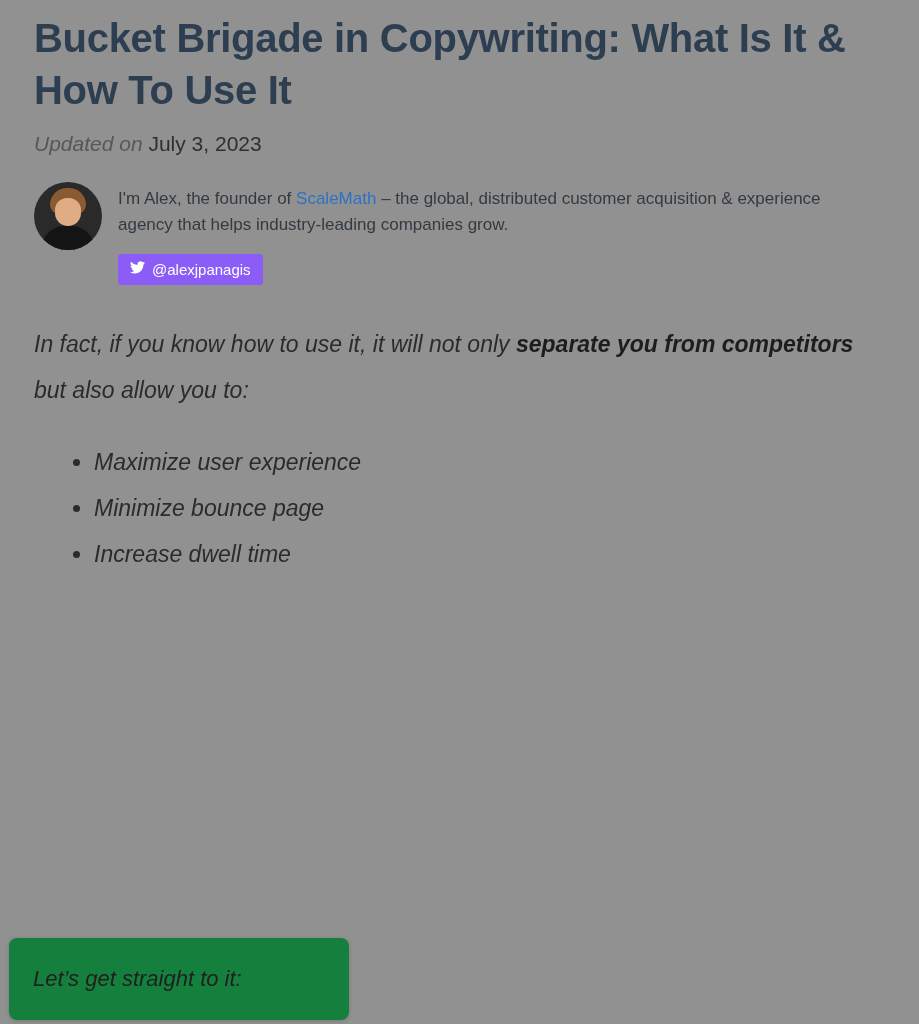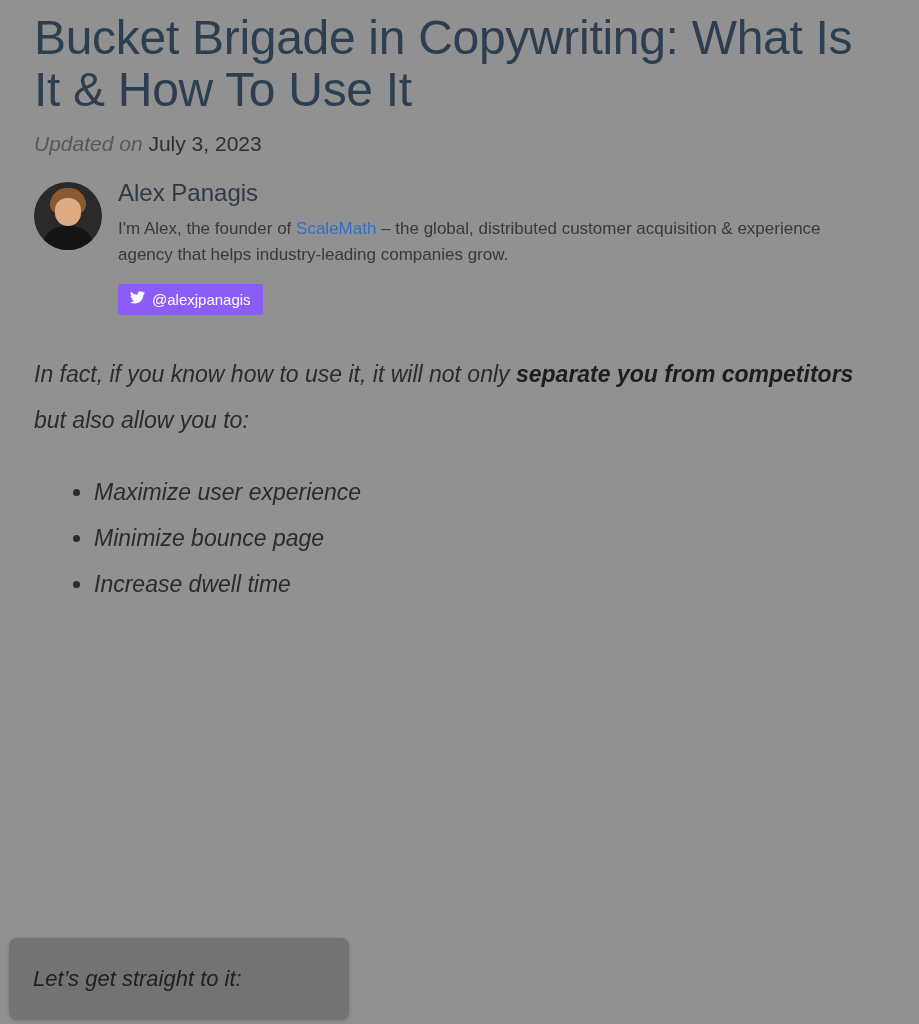--- a/index.html
+++ b/index.html
@@ -14,23 +14,23 @@
     overflow: hidden;
     position: relative;
   }
   .page {
     position: absolute;
     inset: 0;
     padding: 0 34px;
     box-sizing: border-box;
   }
   .article-title {
-    font-size: 48px;
+    font-size: 40px;
     line-height: 52px;
-    font-weight: normal;
+    font-weight: bold;
     color: #2c3e50;
     letter-spacing: -0.3px;
     margin: 12px 0 0 0;
     max-width: 830px;
   }
   .updated-line {
     margin-top: 16px;
     font-size: 21px;
     color: #3d3d3d;
   }
@@ -136,21 +136,21 @@
     font-size: 23px;
     line-height: 46px;
     color: #2b2b2b;
     font-style: italic;
   }
   .callout {
     position: absolute;
     left: 9px;
     bottom: 4px;
     width: 340px;
-    background: #737373;
+    background: #15803d;
     border-radius: 8px;
     box-shadow: 0 1px 4px rgba(0,0,0,0.18);
     padding: 26px 24px;
     box-sizing: border-box;
   }
   .callout-text {
     font-size: 22px;
     font-style: italic;
     color: #1f1f1f;
     line-height: 30px;
@@ -168,21 +168,20 @@
     <span class="updated-date">July 3, 2023</span>
   </div>
 
   <div class="author-block">
     <div class="avatar">
       <div class="hair"></div>
       <div class="face"></div>
       <div class="body"></div>
     </div>
     <div class="author-info">
-      <p class="author-name">Alex Panagis</p>
       <p class="author-bio"><span>I'm Alex, the founder of </span><a href="#">ScaleMath</a><span> – the global, distributed customer acquisition &amp; experience agency that helps industry-leading companies grow.</span></p>
       <a class="twitter-pill" href="#">
         <span>
           <svg width="15" height="13" viewBox="0 0 24 20" aria-hidden="true">
               <path fill="#ffffff" d="M24 2.4c-.9.4-1.8.7-2.8.8 1-.6 1.8-1.6 2.2-2.7-1 .6-2 1-3.1 1.2A4.9 4.9 0 0 0 11.9 5c0 .4 0 .8.1 1.1A13.9 13.9 0 0 1 1.7.9 4.9 4.9 0 0 0 3.2 7.5c-.8 0-1.6-.2-2.2-.6v.1c0 2.4 1.7 4.4 3.9 4.8-.4.1-.8.2-1.3.2-.3 0-.6 0-.9-.1.6 2 2.4 3.4 4.6 3.4A9.9 9.9 0 0 1 0 17.4 13.9 13.9 0 0 0 7.5 19.6c9.1 0 14-7.5 14-14v-.6c1-.7 1.8-1.6 2.5-2.6z"></path>
             </svg>
         </span>
         <span>@alexjpanagis</span>
       </a>
     </div>

